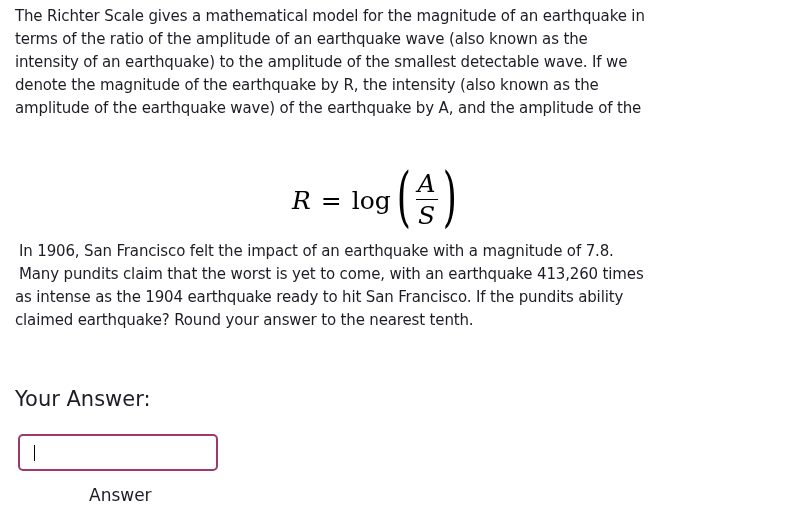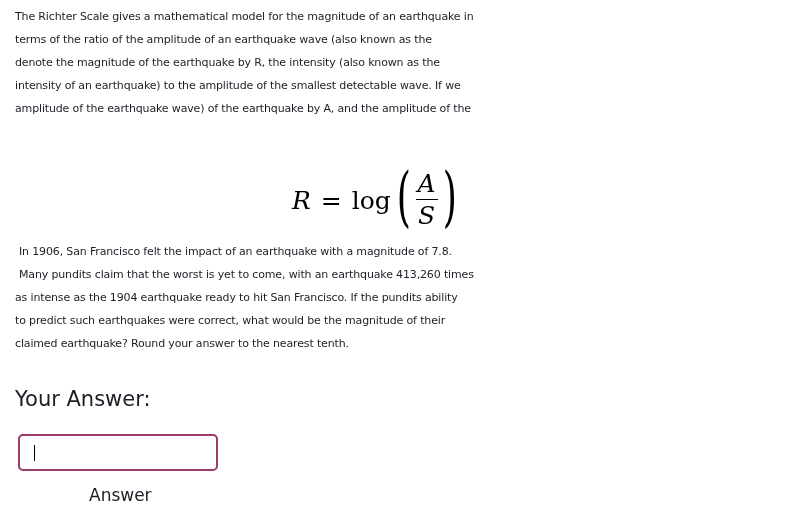--- a/index.html
+++ b/index.html
@@ -11,21 +11,21 @@
     width: 796px;
     height: 511px;
     position: relative;
     overflow: hidden;
     font-family: "DejaVu Sans", "Liberation Sans", sans-serif;
     color: #1d1d26;
   }
   .para {
     position: absolute;
     left: 15px;
-    font-size: 11px;
+    font-size: 15px;
     line-height: 23px;
     letter-spacing: -0.15px;
     white-space: nowrap;
   }
   .para .line { display: block; height: 23px; }
   #intro { top: 5px; }
   #question { top: 240px; }
   #question .indent { padding-left: 4px; }
 
   .formula {
@@ -98,43 +98,42 @@
     font-size: 17px;
     line-height: 22px;
   }
 </style>
 </head>
 <body>
 
 <div class="para" id="intro">
   <span class="line">The Richter Scale gives a mathematical model for the magnitude of an earthquake in</span>
   <span class="line">terms of the ratio of the amplitude of an earthquake wave (also known as the</span>
+  <span class="line">intensity of an earthquake) to the amplitude of the smallest detectable wave.  If we</span>
   <span class="line">denote the magnitude of the earthquake by R, the intensity (also known as the</span>
-  <span class="line">intensity of an earthquake) to the amplitude of the smallest detectable wave.  If we</span>
   <span class="line">amplitude of the earthquake wave) of the earthquake by A, and the amplitude of the</span>
 </div>
 
 <div class="formula">
   <span class="var">R</span>
   <span class="eq">=</span>
   <span class="fn">log</span>
   <span class="paren">(</span>
   <span class="frac">
     <span class="num var">A</span>
     <span class="bar"></span>
     <span class="den var">S</span>
   </span>
   <span class="paren">)</span>
 </div>
 
 <div class="para" id="question">
   <span class="line indent">In 1906, San Francisco felt the impact of an earthquake with a magnitude of 7.8.</span>
   <span class="line indent">Many pundits claim that the worst is yet to come, with an earthquake 413,260 times</span>
   <span class="line">as intense as the 1904 earthquake ready to hit San Francisco.  If the pundits ability</span>
-  <span class="line">to predict such earthquakes were correct, what would be the magnitude of their</span>
   <span class="line">claimed earthquake?  Round your answer to the nearest tenth.</span>
 </div>
 
 <div class="label">Your Answer:</div>
 
 <input class="answer-input" type="text" value="" style="">
 <div class="caret"></div>
 
 <div class="answer-caption">Answer</div>
 

